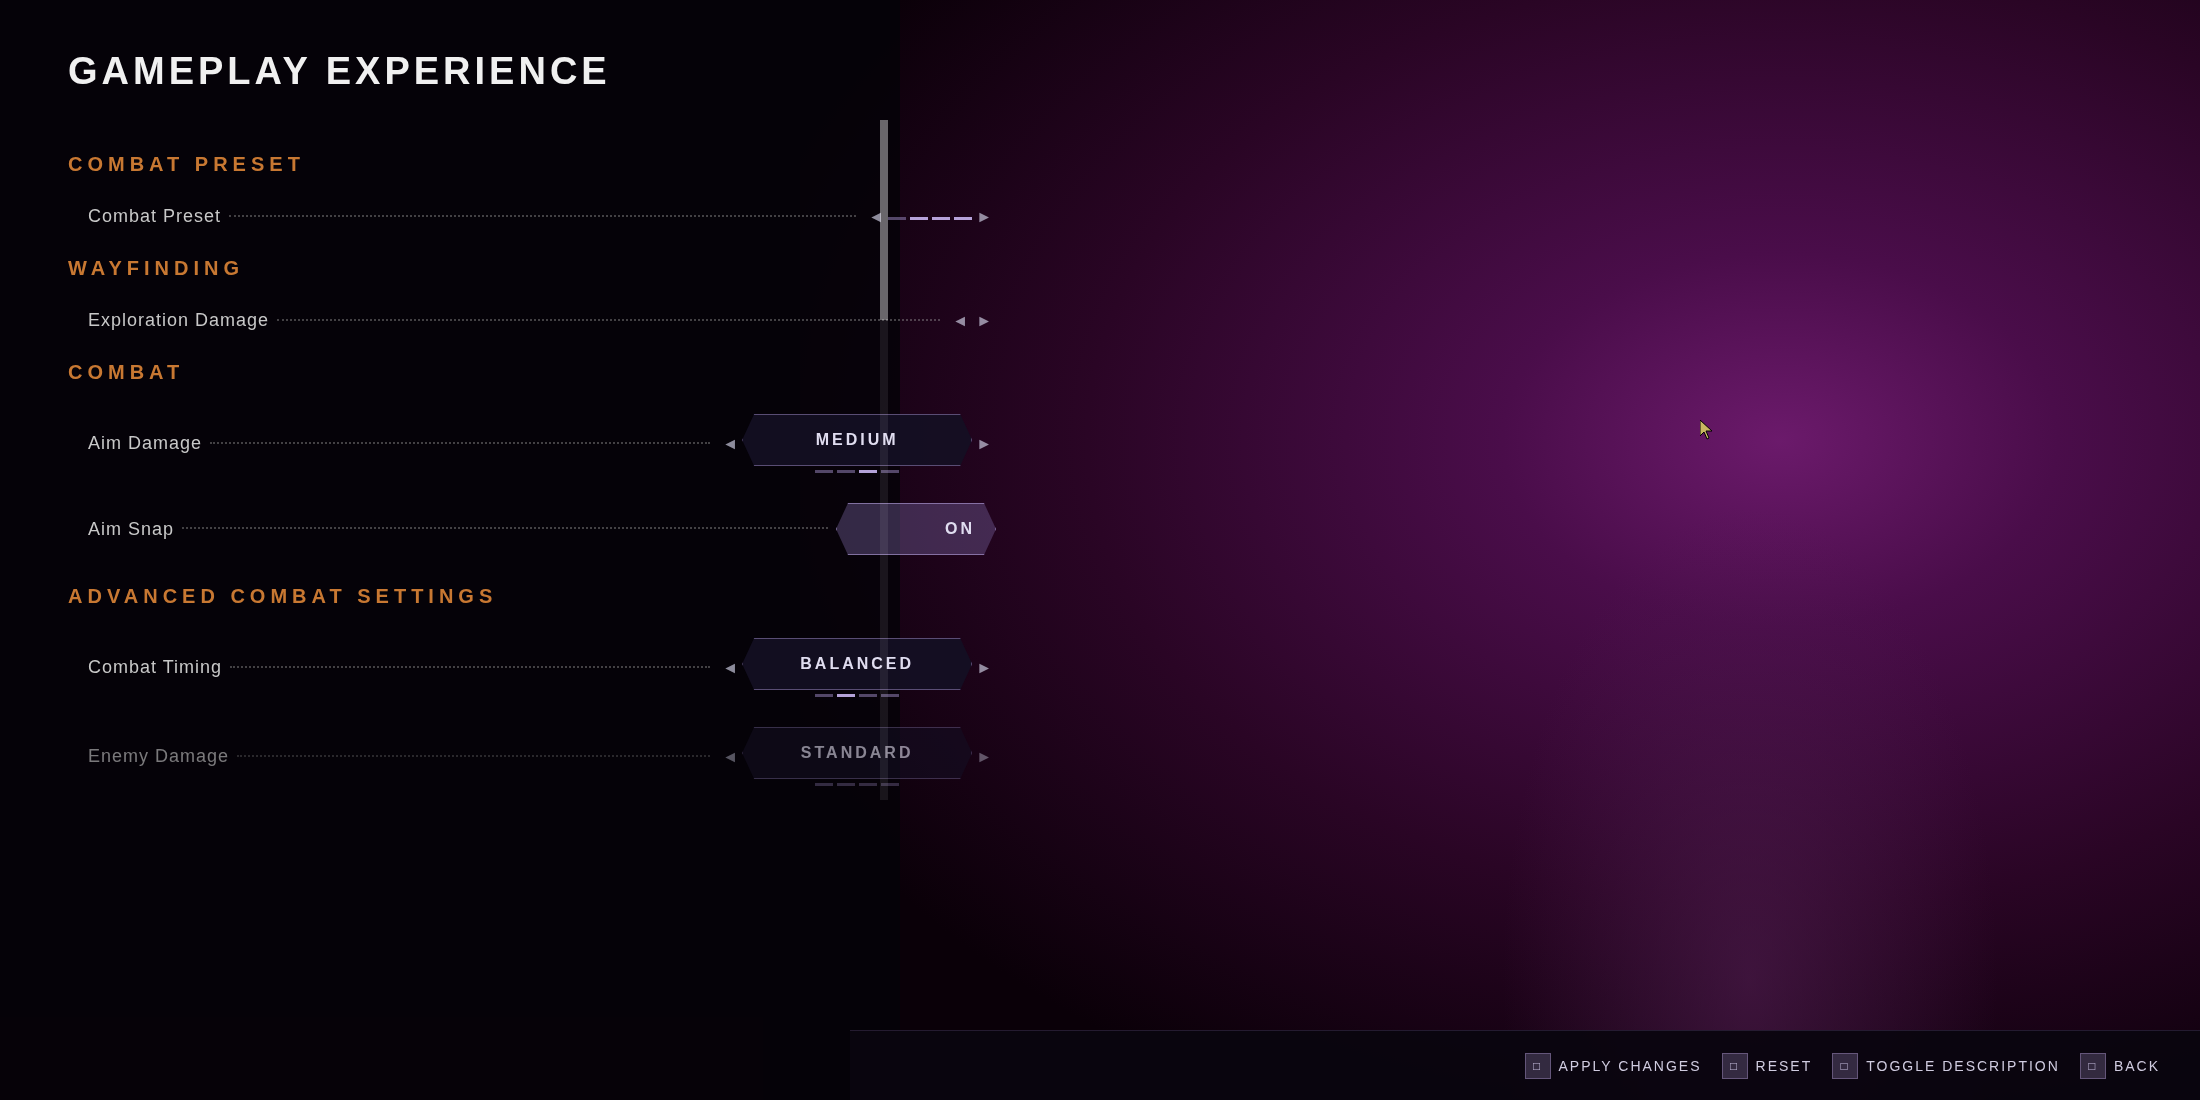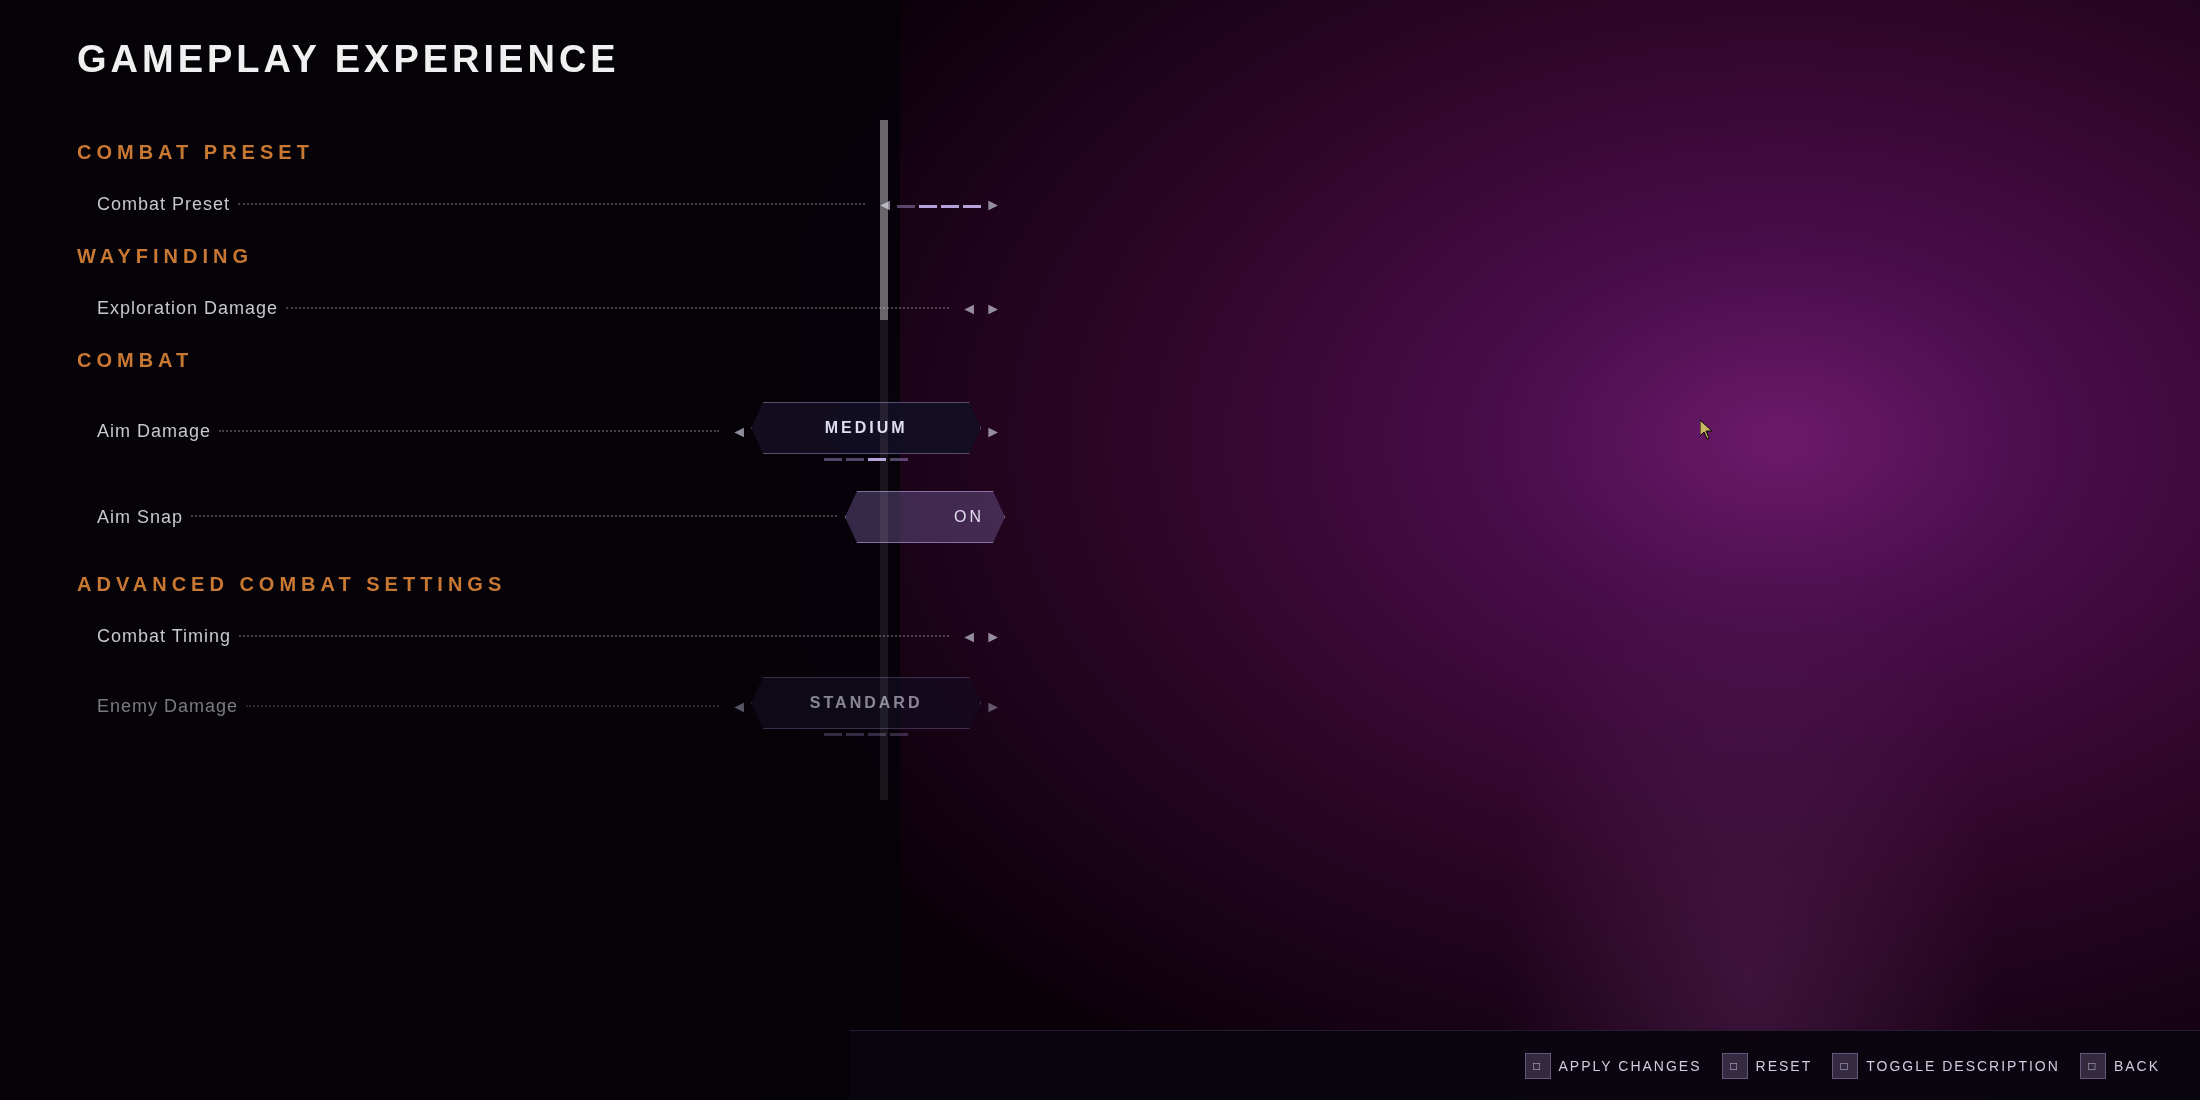--- a/index.html
+++ b/index.html
@@ -38,25 +38,25 @@
       bottom: 0;
       right: 200px;
       width: 500px;
       height: 600px;
       background: radial-gradient(ellipse at 50% 80%, rgba(80, 30, 80, 0.6) 0%, transparent 70%);
       z-index: 1;
     }
 
     .main-content {
       position: absolute;
-      top: 0; left: 17px;
+      top: 0; left: 8px;
       width: 1048px;
       height: 1100px;
       z-index: 2;
-      padding: 38px 60px;
+      padding: 50px 60px;
     }
 
     
     .scrollbar-track {
       position: absolute;
       top: 120px;
       left: 880px;
       width: 8px;
       height: 680px;
       background: rgba(255,255,255,0.08);
@@ -180,21 +180,21 @@
       display: flex;
       align-items: center;
       justify-content: flex-end;
       padding-right: 20px;
     }
 
     .toggle-value {
       color: #e0ddf0;
       font-size: 16px;
       letter-spacing: 3px;
-      font-weight: 400;
+      font-weight: 700;
     }
 
     
     .bottom-bar {
       position: absolute;
       bottom: 0;
       right: 0;
       width: 1350px;
       height: 70px;
       background: rgba(10, 5, 15, 0.95);
@@ -327,20 +327,31 @@
   </div>
 
   <div class="section-block">
     <div class="section-header">ADVANCED COMBAT SETTINGS</div>
 
     <div class="setting-row">
       <span class="setting-label">Combat Timing</span>
       <div class="dots"></div>
       <div class="selector-control">
         <span class="selector-arrow">◄</span>
+        <div class="selector-wrapper">
+          <div class="selector-shape">
+            <span class="selector-value">BALANCED</span>
+          </div>
+          <div class="selector-dashes">
+            <div class="dash"></div>
+            <div class="dash active"></div>
+            <div class="dash"></div>
+            <div class="dash"></div>
+          </div>
+        </div>
         <span class="selector-arrow">►</span>
       </div>
     </div>
 
     <div class="setting-row" style="opacity: 0.6;">
       <span class="setting-label">Enemy Damage</span>
       <div class="dots"></div>
       <div class="selector-control">
         <span class="selector-arrow">◄</span>
         <div class="selector-wrapper">

